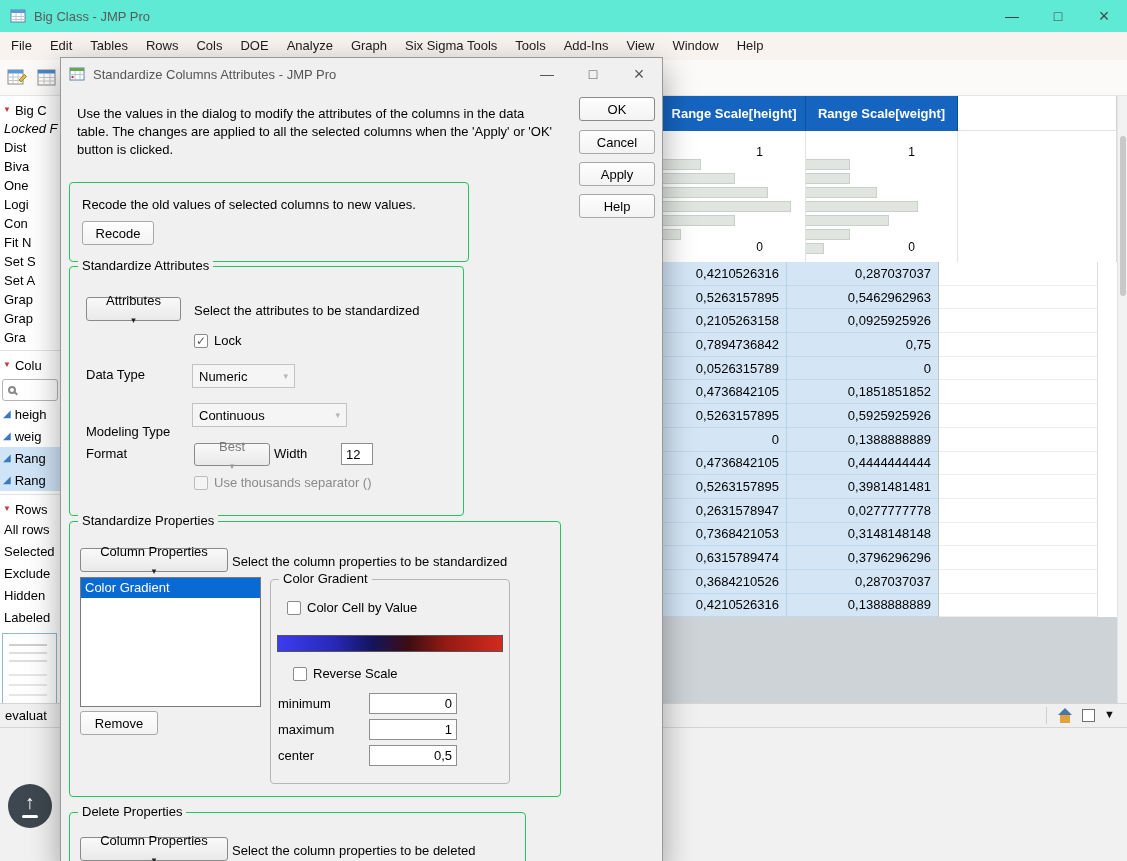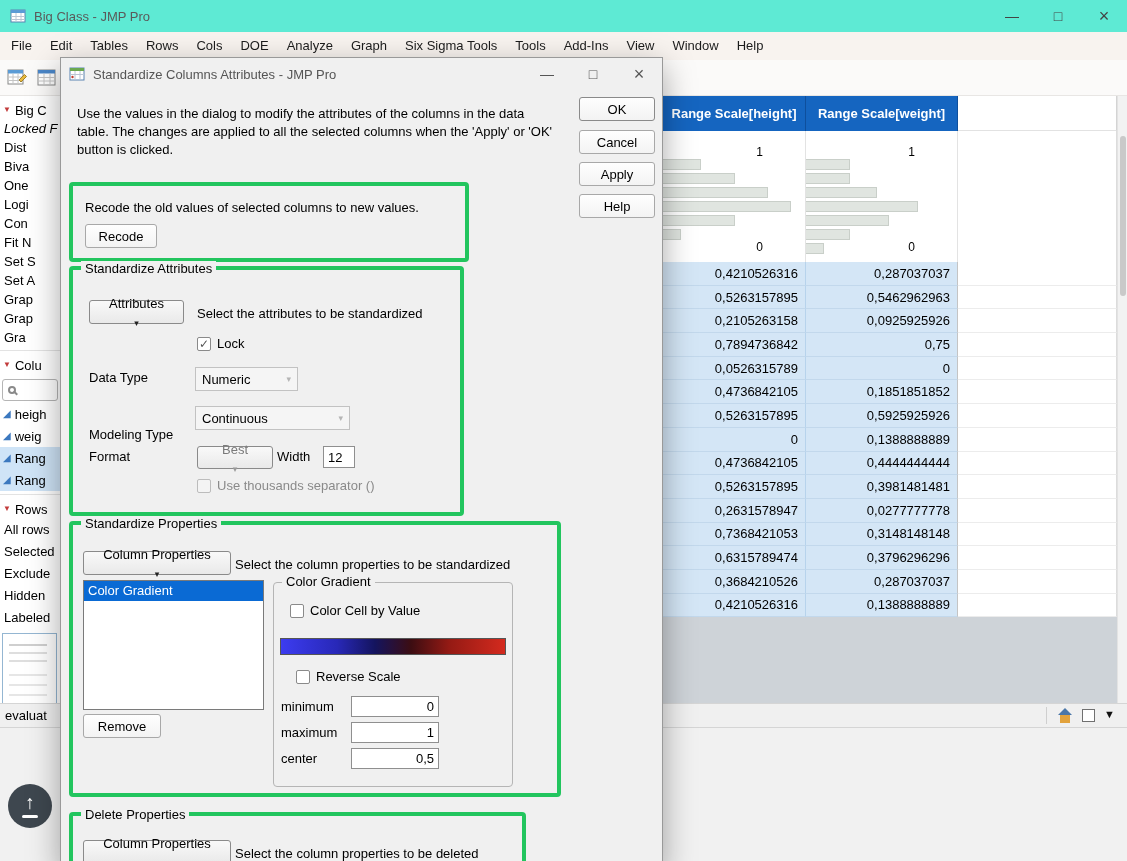--- a/index.html
+++ b/index.html
@@ -49,21 +49,21 @@
   .hist-cell { position:relative; background:#fff; border-right:1px solid #e3e3e3; }
   .hc1 { width:143px; } .hc2 { width:152px; }
   .hist-empty { width:159px; background:#fff; border-right:1px solid #dcdcdc; }
   .axis-label { position:absolute; right:42px; font-size:12px; }
   .axis-top { top:14px; } .axis-bottom { bottom:8px; }
   .hist-bars { position:absolute; left:0; top:28px; right:0; display:flex; flex-direction:column; gap:3px; }
   .hbar { height:11px; background:#e0e5e0; border:1px solid #c9cfc9; border-left:none; }
   .tbody {}
   .trow { display:flex; height:23.7px; }
   .td { display:flex; align-items:center; justify-content:flex-end; padding-right:7px; background:#d4e6f6; border-bottom:1px solid #c2d8ec; }
-  .td1 { width:143px; border-right:1px solid #b7d3ec; }
+  .td1 { width:124px; border-right:1px solid #b7d3ec; }
   .td2 { width:152px; border-right:1px solid #c4c4c4; }
   .td-empty { width:159px; background:#fff; border-bottom:1px solid #ececec; border-right:1px solid #dcdcdc; }
   .tgray { flex:1; background:#ced3d8; }
   
   .vscroll { position:absolute; left:1117px; top:96px; width:10px; height:607px; background:#f2f2f2; border-left:1px solid #e3e3e3; }
   .vthumb { position:absolute; left:2px; top:40px; width:6px; height:160px; background:#c9c9c9; border-radius:3px; }
   
   .statusbar { position:absolute; left:0; top:703px; width:1127px; height:25px; background:#f0f0f0; border-top:1px solid #d5d5d5; border-bottom:1px solid #d5d5d5; z-index:1; }
   .status-left { position:absolute; left:5px; top:4px; }
   .status-sep { position:absolute; right:80px; top:3px; bottom:3px; width:1px; background:#cfcfcf; }
@@ -85,21 +85,21 @@
   .dwc { width:46px; display:flex; align-items:center; justify-content:center; color:#555; font-size:14px; }
   .dwc.close { font-size:18px; }
   .dlg-body { position:absolute; left:0; top:32px; right:0; bottom:0; }
   .dlg-instructions { position:absolute; left:16px; top:15px; width:478px; line-height:1.4; }
   .btn { background:linear-gradient(#fefefe,#f3f3f3); border:1px solid #a8a8a8; border-radius:3px; display:flex; align-items:center; justify-content:center; color:#000; font-size:13px; }
   .dlg-btn { position:absolute; left:518px; width:76px; height:24px;text-align:center; }
   .btn-ok { top:7px; border-color:#8a8a8a; }
   .btn-cancel { top:40px; }
   .btn-apply { top:72px; }
   .btn-help { top:104px; }
-  .grp { position:absolute; border:4px solid #22c55e; border-radius:4px; }
+  .grp { position:absolute; border:1px solid #22c55e; border-radius:4px; }
   .legend { position:absolute; top:-9px; left:8px; background:#f0f0f0; padding:0 4px; }
   .grp-recode { left:8px; top:92px; width:400px; height:80px; }
   .recode-text { position:absolute; left:12px; top:14px; width:380px; }
   .recode-btn { position:absolute; left:12px; top:38px; width:72px; height:24px; }
   .grp-attr { left:8px; top:176px; width:395px; height:250px;padding-left:32px; }
   .menu-btn { background:linear-gradient(#f9f9f9,#e9e9e9); border:1px solid #8a8a8a; border-radius:3px; display:flex; align-items:center; justify-content:center; gap:7px;flex-direction:column; }
   .attr-btn { position:absolute; left:16px; top:30px; width:95px; height:24px; }
   .arrow { font-size:9px; color:#222; }
   .hint { position:absolute; color:#000; }
   .attr-hint { left:124px; top:36px; }
@@ -112,21 +112,21 @@
   .dt-label { left:16px; top:100px; }
   .combo { position:absolute; background:#f5f5f5; border:1px solid #c2c2c2; display:flex; align-items:center; justify-content:space-between; padding:0 6px; }
   .combo .arrow { color:#b5b5b5; }
   .combo-dt { left:122px; top:97px; width:103px; height:24px; }
   .mt-label { left:16px; top:157px; }
   .combo-mt { left:122px; top:136px; width:155px; height:24px; }
   .fmt-label { left:16px; top:179px; }
   .best-btn { position:absolute; left:124px; top:176px; width:76px; height:23px; color:#7a7a7a; }
   .best-btn .arrow { color:#9a9a9a; }
   .width-label { left:204px; top:179px; }
-  .num-input { border:1px solid #8f8f8f; background:#fff; font:13px "Liberation Sans","DejaVu Sans",sans-serif; text-align:right; padding:0 4px; }
+  .num-input { border:1px solid #8f8f8f; background:#fff; font:13px "Liberation Sans","DejaVu Sans",sans-serif; text-align:right; padding:0 4px;margin-left:21px; }
   .width-input { position:absolute; left:250px; top:176px; width:32px; height:22px; text-align:left; }
   .thous-row { left:124px; top:208px; }
   .grp-props { left:8px; top:431px; width:492px; height:276px; }
   .props-btn { position:absolute; left:10px; top:26px; width:148px; height:24px; }
   .props-hint { left:162px; top:32px; }
   .listbox { position:absolute; left:10px; top:55px; width:181px; height:130px; background:#fff; border:1px solid #7a7a7a; overflow:hidden; }
   .list-item { height:20px; line-height:20px; padding-left:4px; }
   .list-item.selected { background:#0a6ad4; color:#fff; }
   .remove-btn { position:absolute; left:10px; top:189px; width:78px; height:24px; }
   .grp-grad { left:200px; top:57px; width:240px; height:205px; border:1px solid #b5b5b5; border-radius:4px; position:absolute; }

